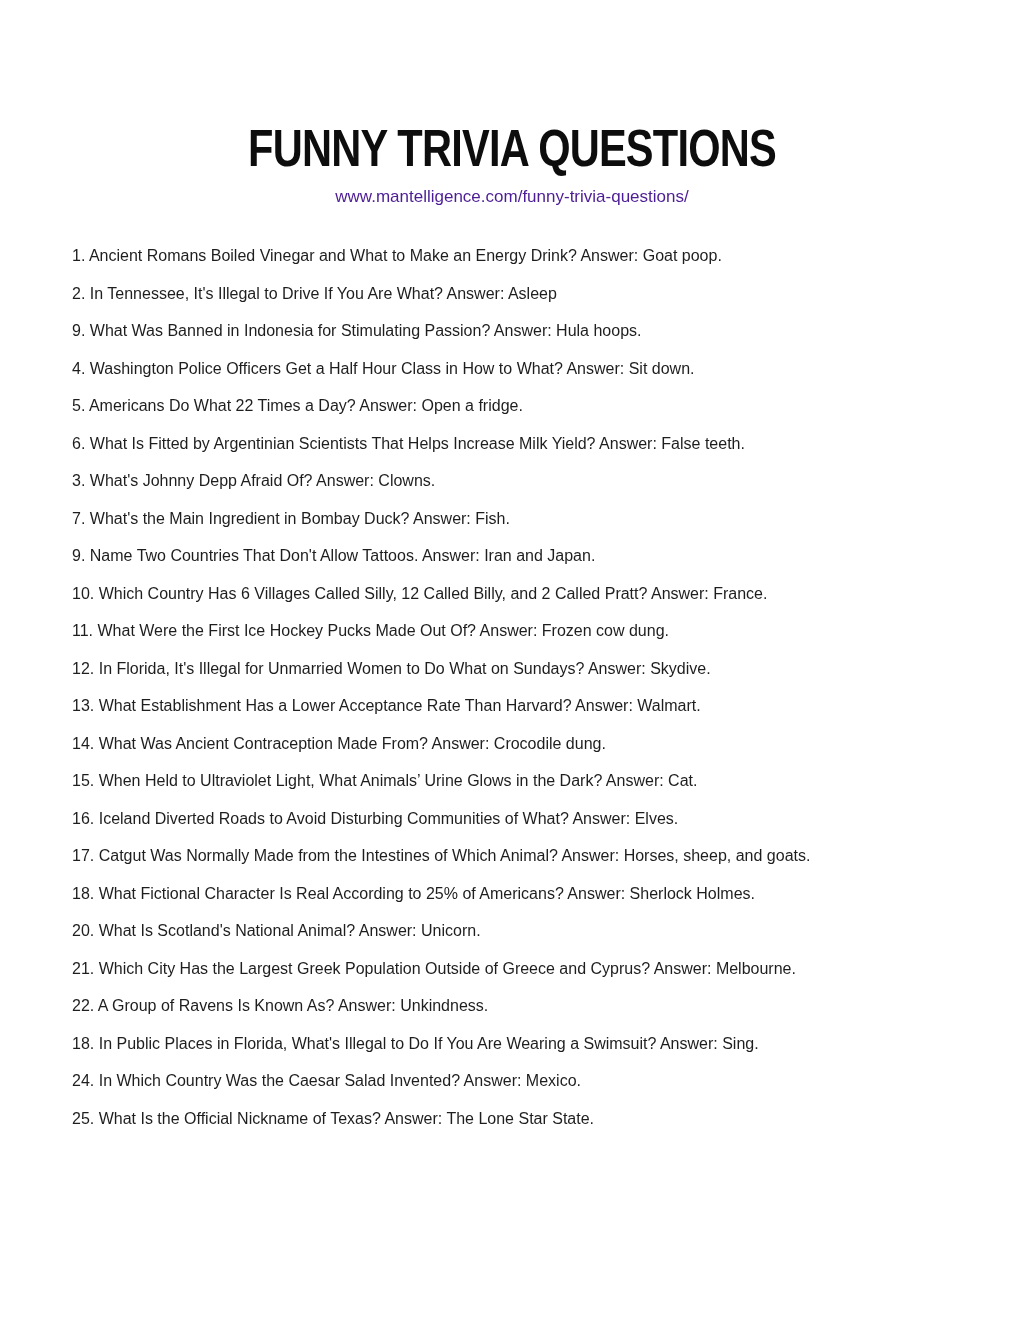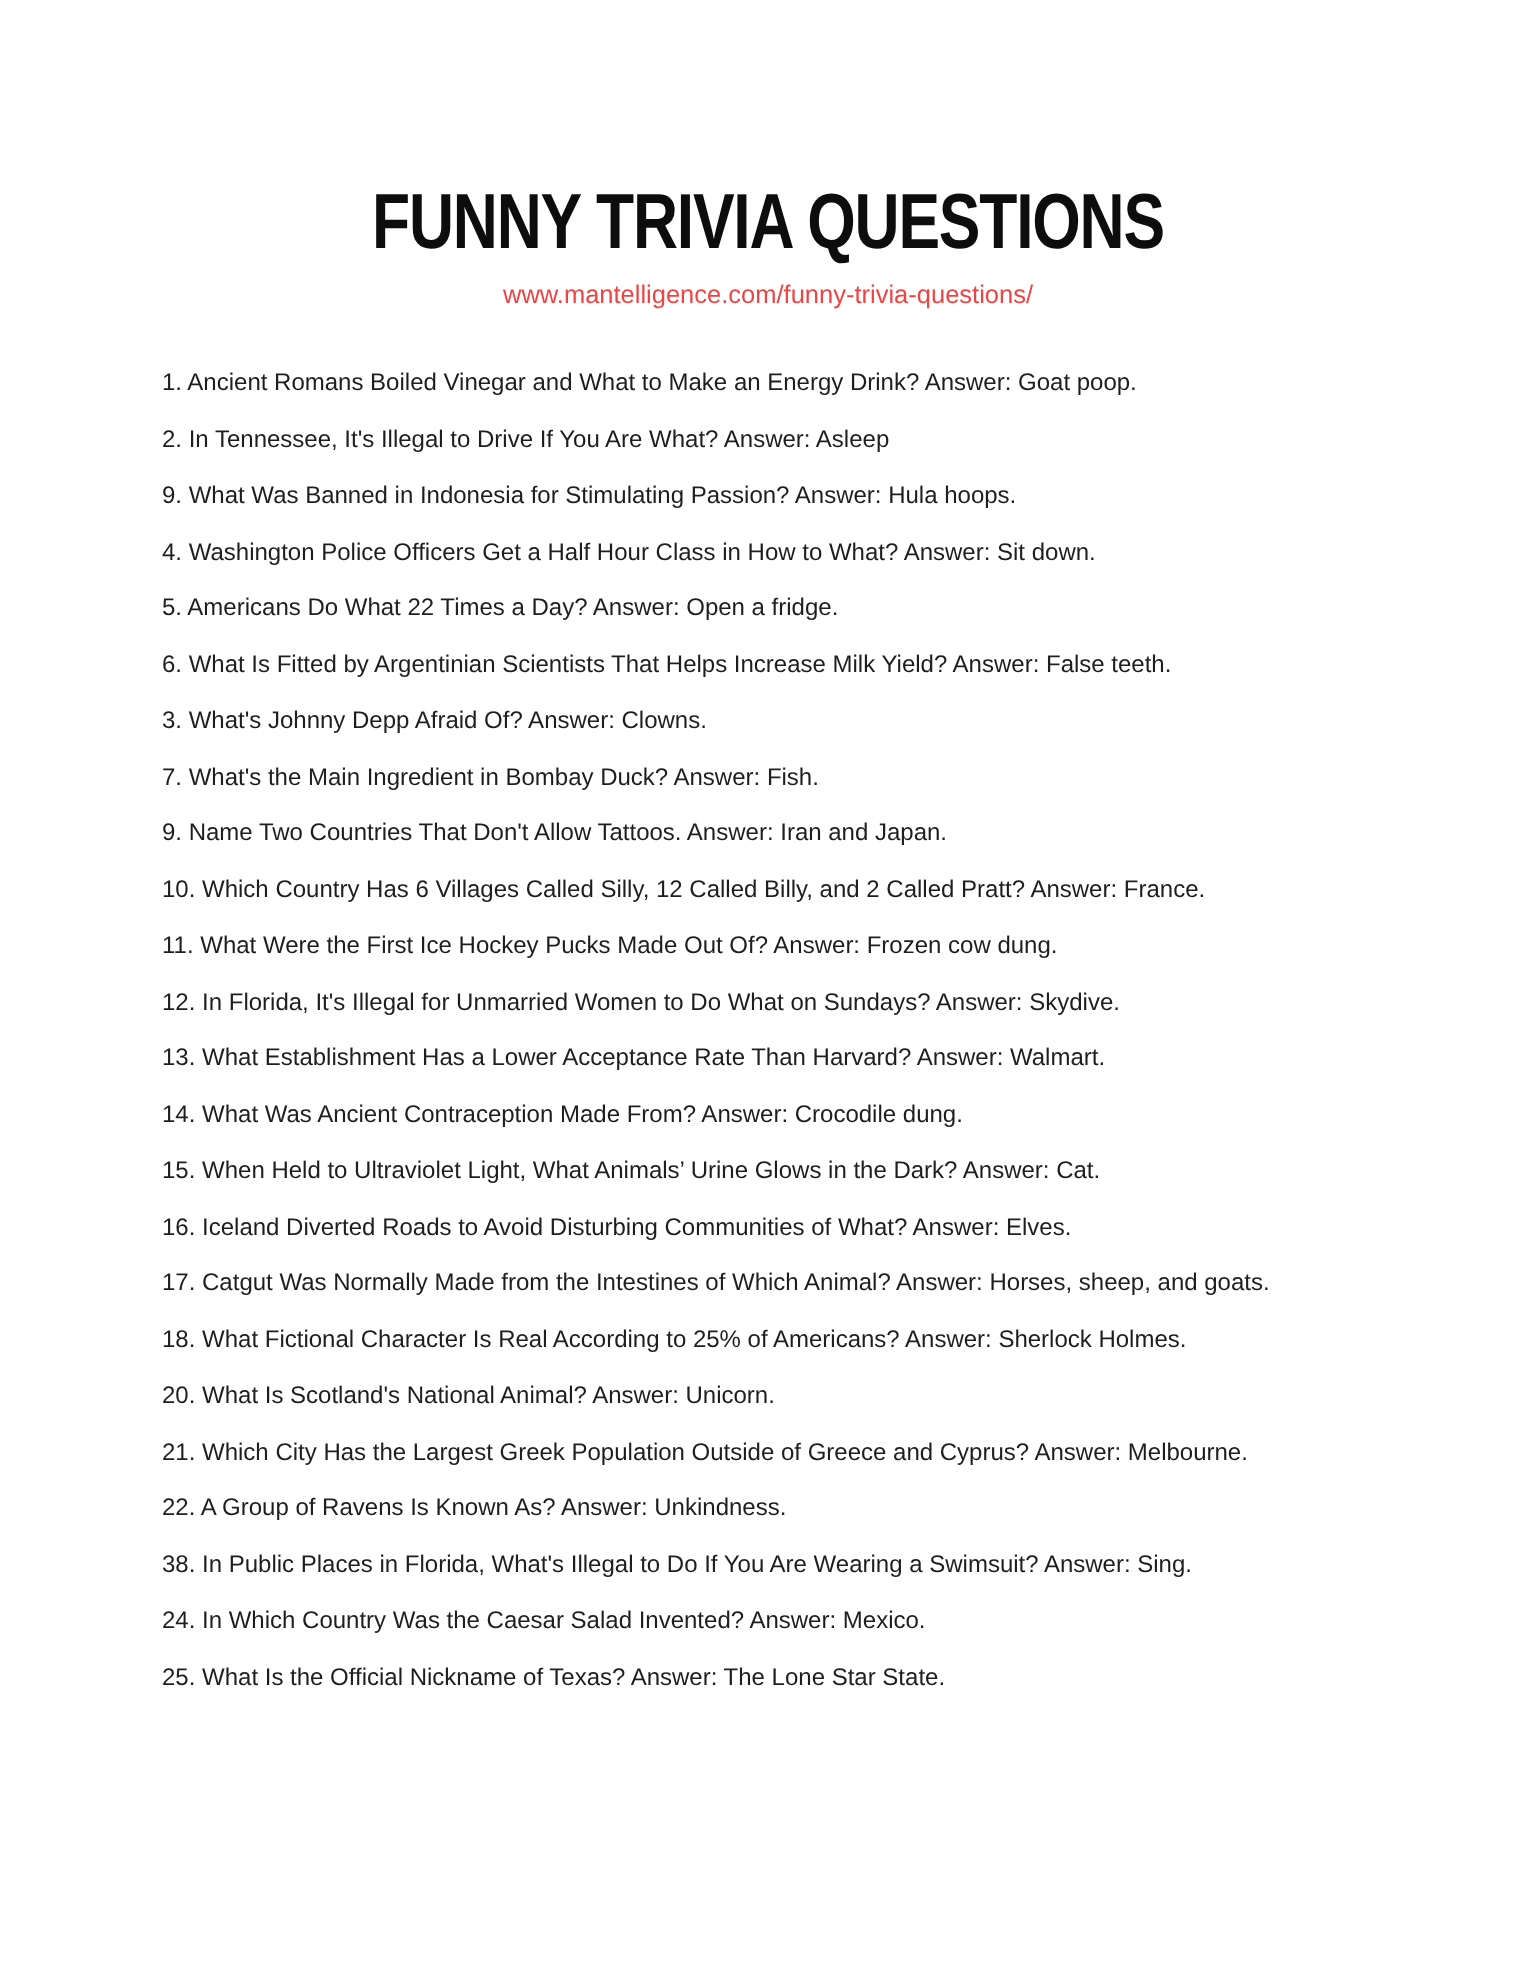--- a/index.html
+++ b/index.html
@@ -31,27 +31,27 @@
     letter-spacing: -1px;
     transform: scaleX(0.8);
     transform-origin: 50% 50%;
   }
 
   .url {
     margin-top: 13px;
     text-align: center;
     font-size: 17px;
     line-height: 20px;
-    color: #ef4444;
+    color: #4c1d95;
   }
 
   .questions {
     list-style: none;
     margin-top: 39px;
-    padding-left: 108px;
+    padding-left: 72px;
     padding-right: 90px;
   }
 
   .questions li {
     font-size: 16px;
     line-height: 20px;
     color: #1e1e1e;
     margin-bottom: 17.5px;
     white-space: nowrap;
   }
@@ -79,17 +79,17 @@
       <li>12. In Florida, It's Illegal for Unmarried Women to Do What on Sundays? Answer: Skydive.</li>
       <li>13. What Establishment Has a Lower Acceptance Rate Than Harvard? Answer: Walmart.</li>
       <li>14. What Was Ancient Contraception Made From? Answer: Crocodile dung.</li>
       <li>15. When Held to Ultraviolet Light, What Animals’ Urine Glows in the Dark? Answer: Cat.</li>
       <li>16. Iceland Diverted Roads to Avoid Disturbing Communities of What? Answer: Elves.</li>
       <li>17. Catgut Was Normally Made from the Intestines of Which Animal? Answer: Horses, sheep, and goats.</li>
       <li>18. What Fictional Character Is Real According to 25% of Americans? Answer: Sherlock Holmes.</li>
       <li>20. What Is Scotland's National Animal? Answer: Unicorn.</li>
       <li>21. Which City Has the Largest Greek Population Outside of Greece and Cyprus? Answer: Melbourne.</li>
       <li>22. A Group of Ravens Is Known As? Answer: Unkindness.</li>
-      <li>38. In Public Places in Florida, What's Illegal to Do If You Are Wearing a Swimsuit? Answer: Sing.</li>
+      <li>18. In Public Places in Florida, What's Illegal to Do If You Are Wearing a Swimsuit? Answer: Sing.</li>
       <li>24. In Which Country Was the Caesar Salad Invented? Answer: Mexico.</li>
       <li>25. What Is the Official Nickname of Texas? Answer: The Lone Star State.</li>
     </ol>
 </div>
 
 </body></html>

